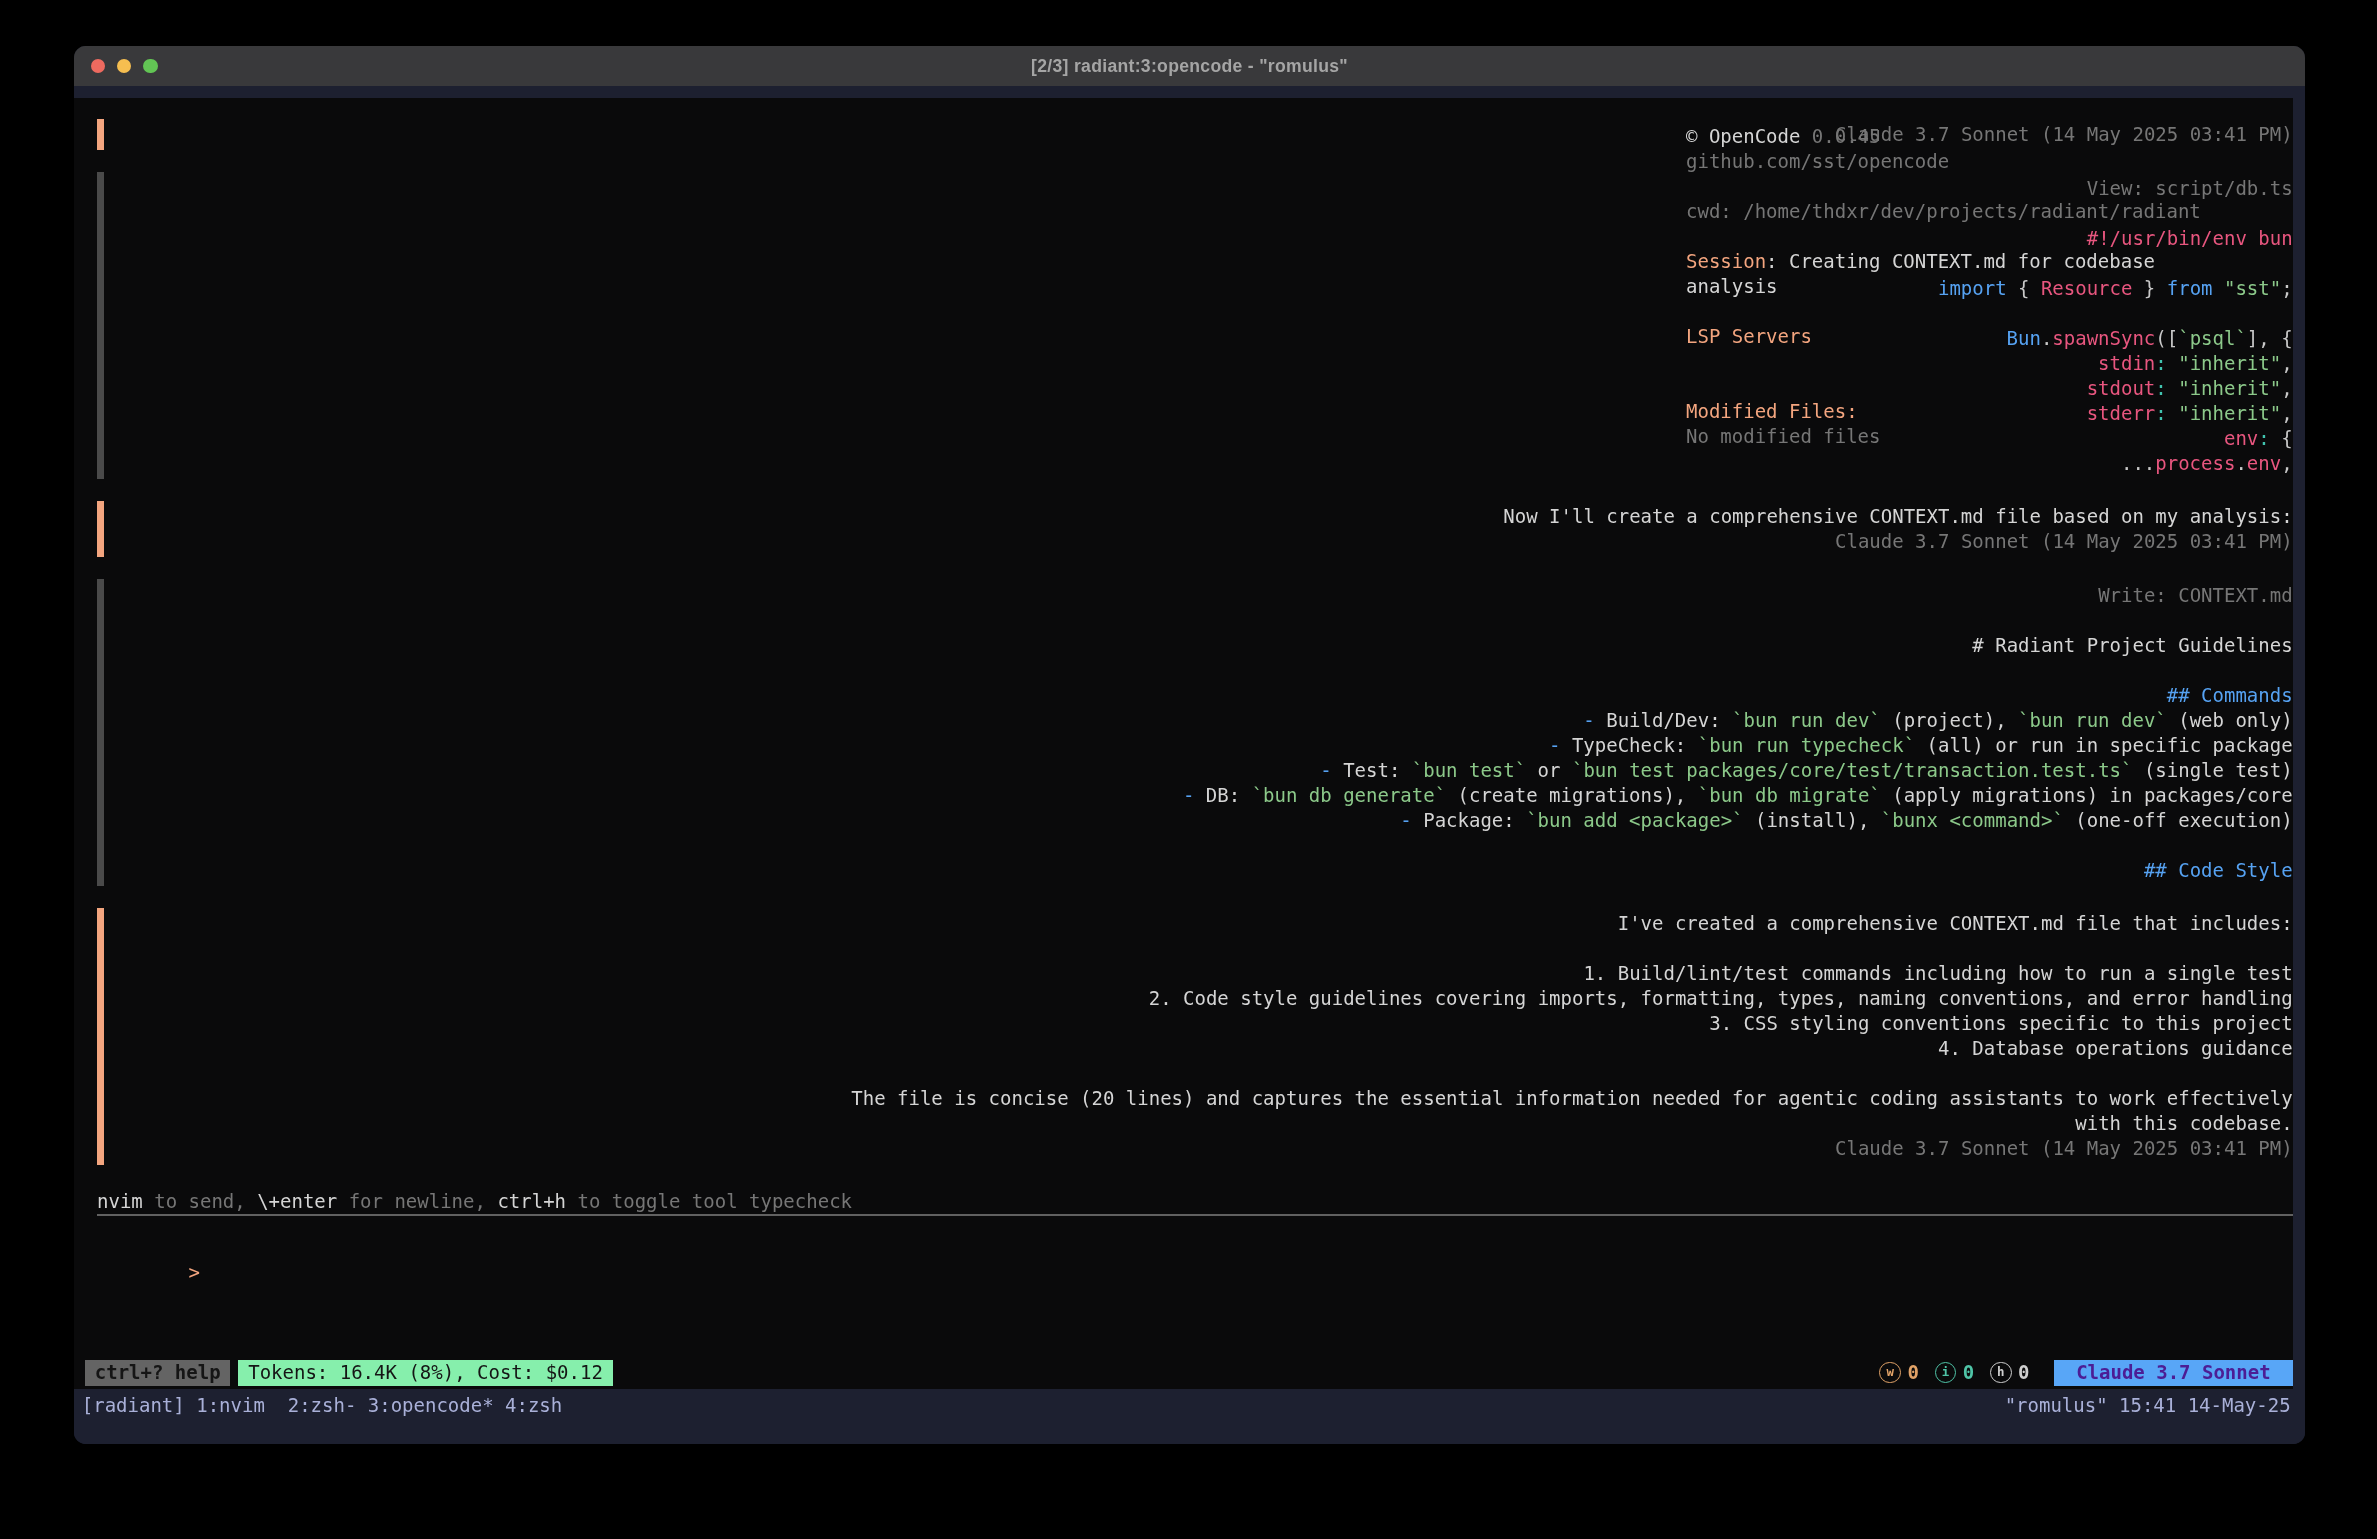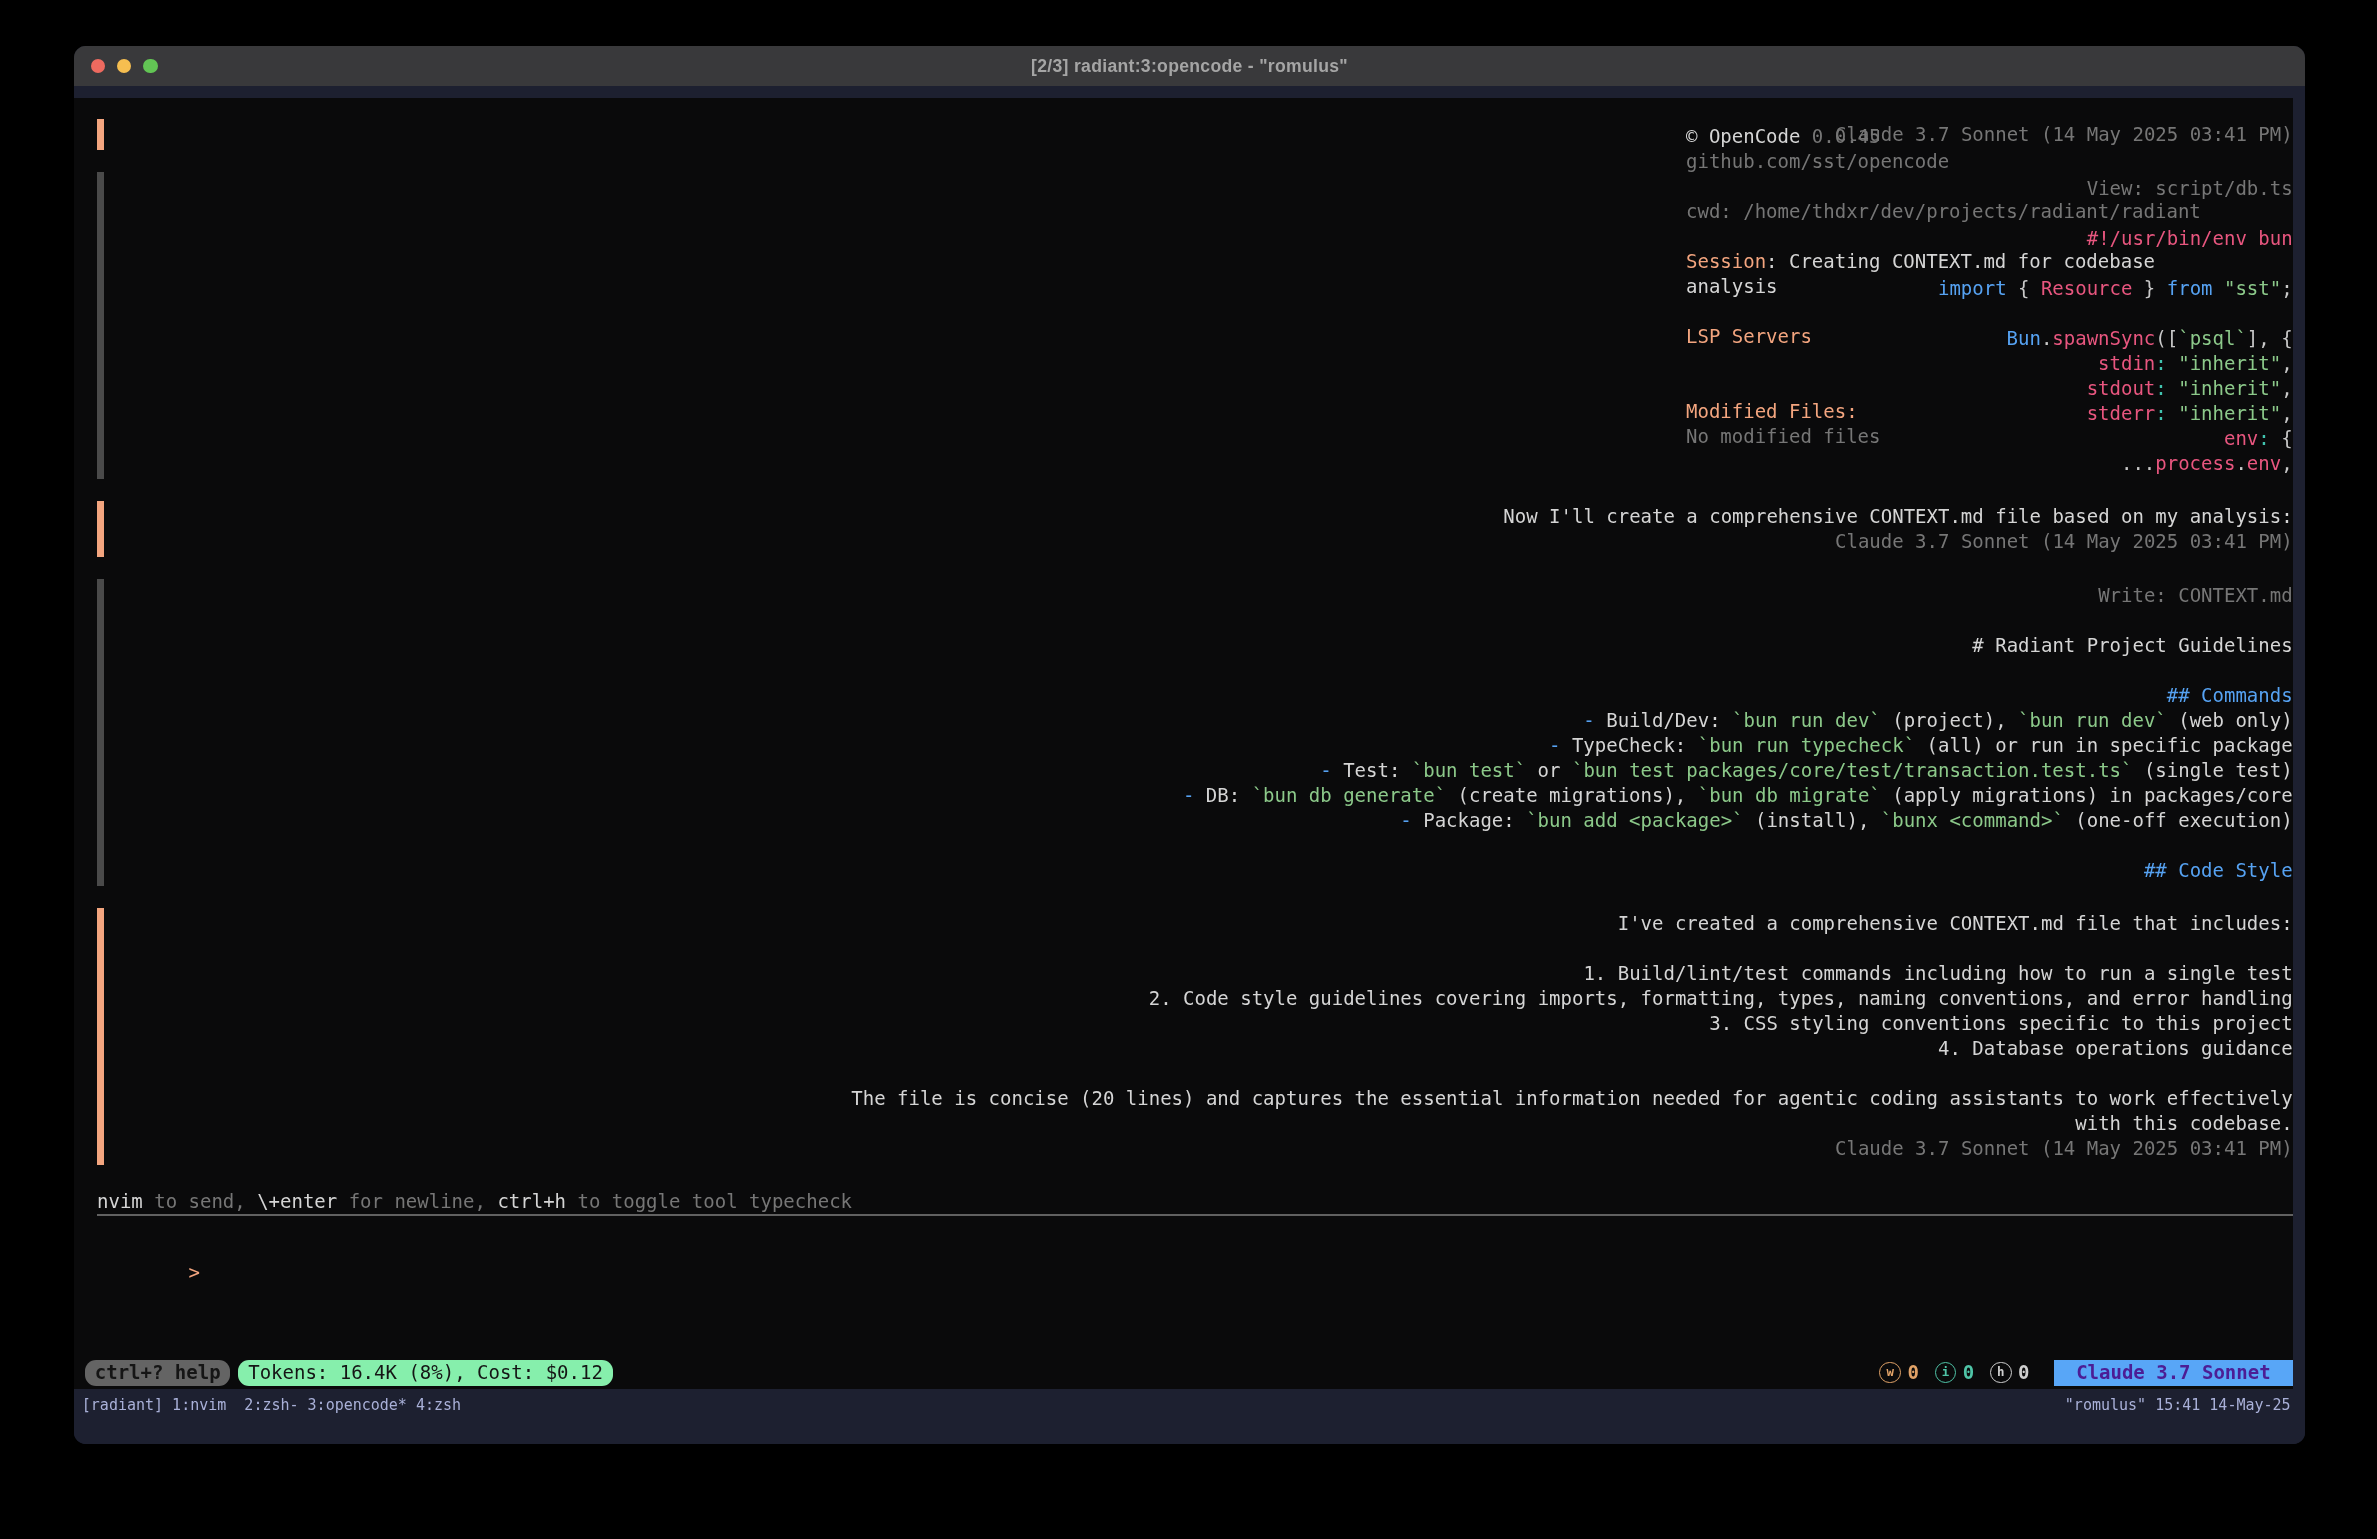--- a/index.html
+++ b/index.html
@@ -36,37 +36,37 @@
   .bl{color:var(--blue,#56a2f2);} .gr{color:var(--green,#8cc98a);}
   .tl{color:var(--teal,#41c4b0);} .pu{color:var(--punct,#c9c9c9);}
   .b{font-weight:normal;}
 
   .help{position:absolute;top:1091px;left:23px;}
   .separator{position:absolute;top:1116px;left:23px;right:0;height:2px;background:#616161;}
   .prompt-row{position:absolute;top:1137px;left:23px;}
 
   .statusbar{position:absolute;top:1262px;left:11px;right:0;height:26px;
     display:flex;align-items:center;}
-  .badge{height:26px;display:inline-flex;align-items:center;padding:0 9.8px;border-radius:11px;}
+  .badge{height:26px;display:inline-flex;align-items:center;padding:0 9.8px;}
   .help-badge{background:#646464;color:#151515;font-weight:bold;}
   .tokens-badge{background:#86efac;color:#151515;margin-left:8px;}
   .sb-spacer{flex:1;}
   .diags{display:inline-flex;align-items:center;margin-right:9px;}
   .diag{display:inline-flex;align-items:center;gap:6.5px;margin-right:15.7px;}
   .diag-circle{width:19.6px;height:19.6px;border:1.6px solid;border-radius:50%;
     display:inline-flex;align-items:center;justify-content:center;
     font-size:12.4px;font-weight:bold;line-height:1;}
   .diag-count{font-weight:bold;}
   .model-badge{background:var(--badgeblue,#58a6f7);color:#4c1d95;font-weight:bold;
     padding:0 22px;height:26px;display:inline-flex;align-items:center;}
 
   .sidebar{position:absolute;top:26px;left:1612px;}
 
   .tmux-row{position:absolute;left:0;right:0;bottom:26px;height:25px;
-    font-family:"DejaVu Sans Mono",monospace;font-size:15px;line-height:25px;
+    font-family:"DejaVu Sans Mono",monospace;font-size:19px;line-height:25px;
     color:var(--tmuxtext,#a9b0d8);display:flex;justify-content:space-between;
     padding:0 14.4px 0 7.8px;white-space:pre;}
 </style>
 </head>
 <body>
 
 <div class="window">
 
   <div class="titlebar">
     <div class="lights">

